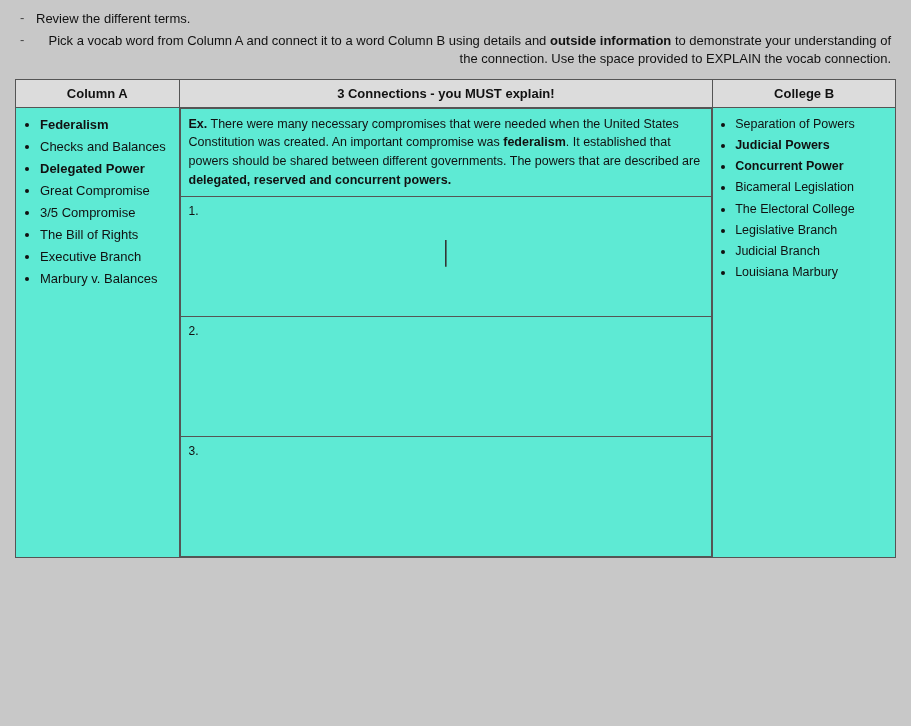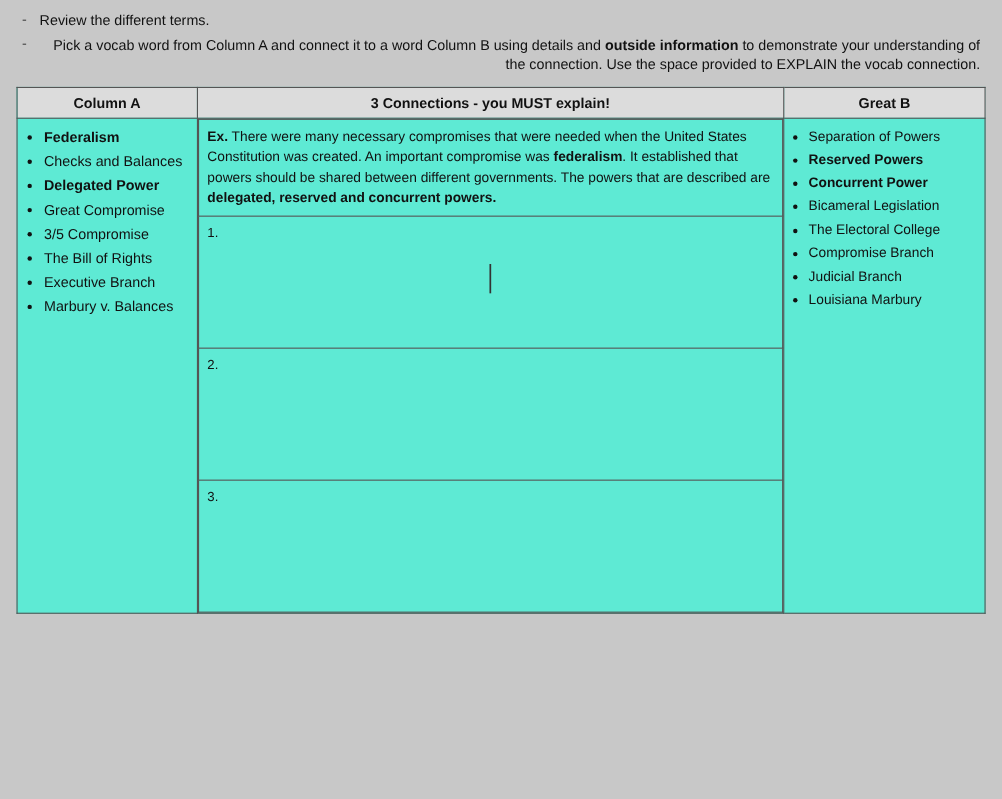--- a/index.html
+++ b/index.html
@@ -175,21 +175,21 @@
       space provided to EXPLAIN the vocab connection.
     </span>
   </div>
 </div>
 
 <table class="main-table">
   <thead>
     <tr>
       <th class="col-a-header col-a">Column A</th>
       <th class="col-connections-header col-connections">3 Connections - you MUST explain!</th>
-      <th class="col-b-header col-b">Great B</th>
+      <th class="col-b-header col-b">College B</th>
     </tr>
   </thead>
   <tbody>
     <tr>
 
       <td class="col-a column-a-content">
         <ul>
           <li><strong>Federalism</strong></li>
           <li>Checks and Balances</li>
           <li><strong>Delegated Power</strong></li>
@@ -228,24 +228,24 @@
               <span class="cell-number">3.</span>
             </td>
           </tr>
         </tbody>
           </table>
       </td>
 
       <td class="col-b column-b-content">
         <ul>
           <li>Separation of Powers</li>
-          <li><strong>Reserved Powers</strong></li>
+          <li><strong>Judicial Powers</strong></li>
           <li><strong>Concurrent Power</strong></li>
           <li>Bicameral Legislation</li>
           <li>The Electoral College</li>
-          <li>Compromise Branch</li>
+          <li>Legislative Branch</li>
           <li>Judicial Branch</li>
           <li>Louisiana Marbury</li>
         </ul>
       </td>
     </tr>
   </tbody>
 </table>
 
 </body></html>

